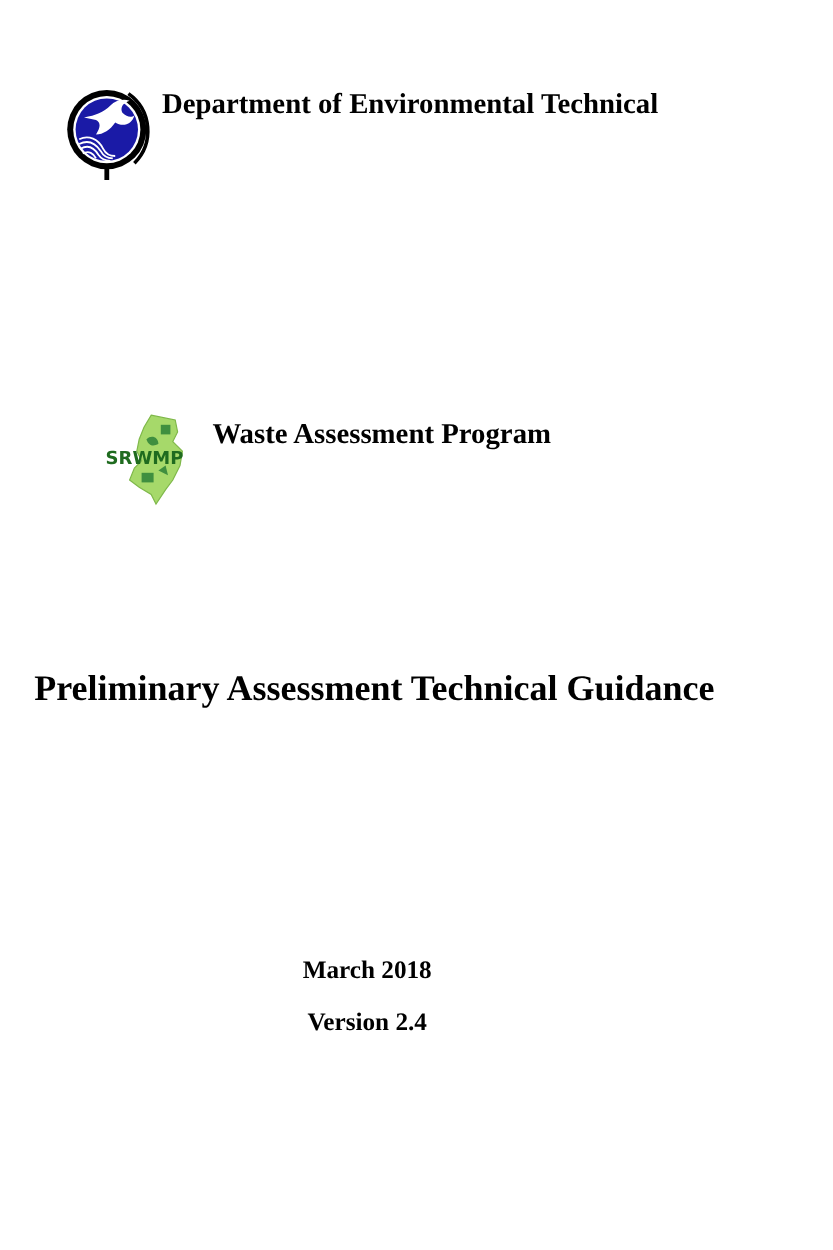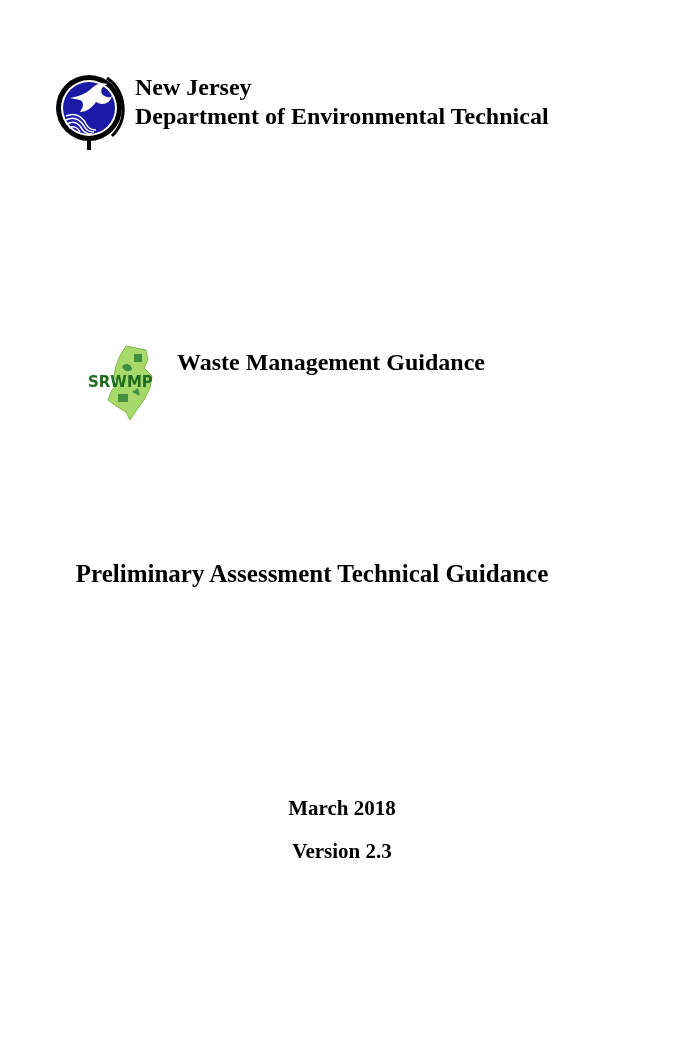--- a/index.html
+++ b/index.html
@@ -32,33 +32,32 @@
       font-weight: bold;
       font-size: 24px;
       line-height: 30px;
       white-space: nowrap;
     }
 
     .doc-title {
       left: 0; width: 624px; top: 555px;
       text-align: center;
       font-weight: bold;
-      font-size: 25px;
+      font-size: 30px;
       line-height: 38px;
       white-space: nowrap;
     }
 
     .date-line, .version-line {
       left: 0; width: 612px;
       text-align: center;
       font-weight: bold;
       font-size: 21px;
       line-height: 26px;
       white-space: nowrap;
-      padding-left: 36px;
     }
     .date-line { top: 795px; }
     .version-line { top: 838px; }
   </style>
 </head>
 <body>
 
 <div class="abs dep-logo">
   <svg width="80" height="86" viewBox="0 0 80 86">
 
@@ -71,34 +70,33 @@
 
     <path d="M18 30 C28 28 34 26 40 20 C44 16 50 14 56 16 C50 18 48 22 50 26 C54 30 58 30 60 28 C58 36 50 38 44 34 C40 40 34 44 28 44 C32 38 32 34 28 32 Z" fill="#ffffff"></path>
 
     <path d="M14 48 C22 44 30 48 34 56 C36 60 40 62 44 62" stroke="#ffffff" stroke-width="1.5" fill="none"></path>
     <path d="M14 52 C22 48 28 52 32 58 C34 62 38 64 42 64" stroke="#ffffff" stroke-width="1.5" fill="none"></path>
     <path d="M15 56 C22 52 27 56 30 61 C32 64 36 66 40 66" stroke="#ffffff" stroke-width="1.5" fill="none"></path>
     <path d="M17 60 C22 57 26 60 28 64" stroke="#ffffff" stroke-width="1.5" fill="none"></path>
   </svg>
 </div>
 <div class="abs dep-text">
-  <div>New Jersey</div>
   <div>Department of Environmental Technical</div>
 </div>
 
 <div class="abs srwmp-logo">
   <svg width="82" height="82" viewBox="0 0 82 82">
     <path d="M40 4 L60 8 L62 18 L58 26 L66 34 L64 46 L58 58 L52 66 L44 78 L40 70 L30 64 L22 58 L26 48 L32 42 L28 34 L30 24 L34 14 Z" fill="#a6d96a" stroke="#7fb84a" stroke-width="1"></path>
     <rect x="48" y="12" width="8" height="8" fill="#3f8f3f"></rect>
     <path d="M36 24 C40 20 46 22 46 28 C42 30 38 30 36 24 Z" fill="#3f8f3f"></path>
     <rect x="32" y="52" width="10" height="8" fill="#3f8f3f"></rect>
     <path d="M46 50 L52 46 L54 54 Z" fill="#3f8f3f"></path>
     <text x="2" y="45" font-family="DejaVu Sans, sans-serif" font-weight="bold" font-size="15" fill="#1f6b1f">SRWMP</text>
   </svg>
 </div>
 <div class="abs srwmp-text">
-  <div>Waste Management Guidance</div>
+  <div>Waste Assessment Program</div>
 </div>
 
 <div class="abs doc-title">Preliminary Assessment Technical Guidance</div>
 
 <div class="abs date-line">March 2018</div>
-<div class="abs version-line">Version 2.3</div>
+<div class="abs version-line">Version 2.4</div>
 
 </body></html>

